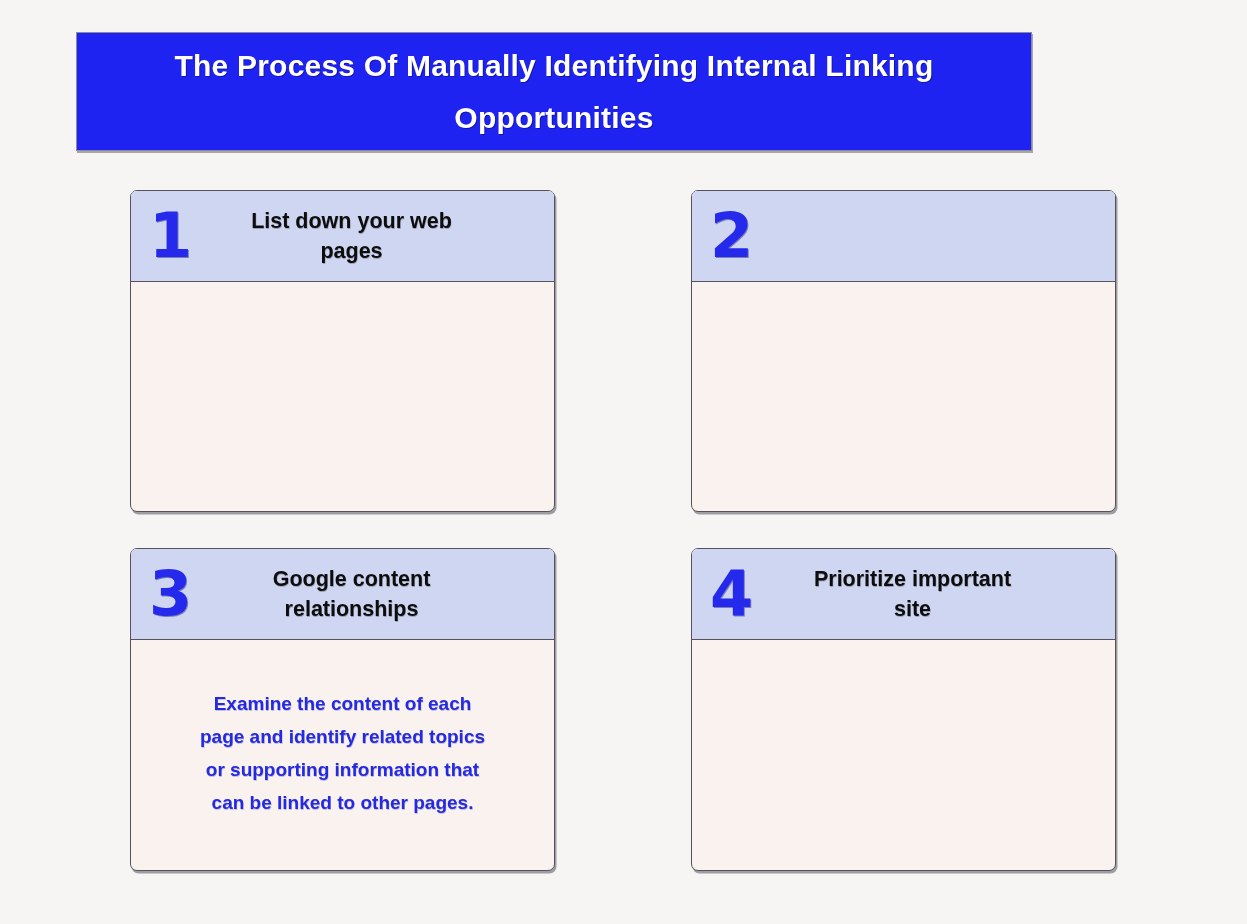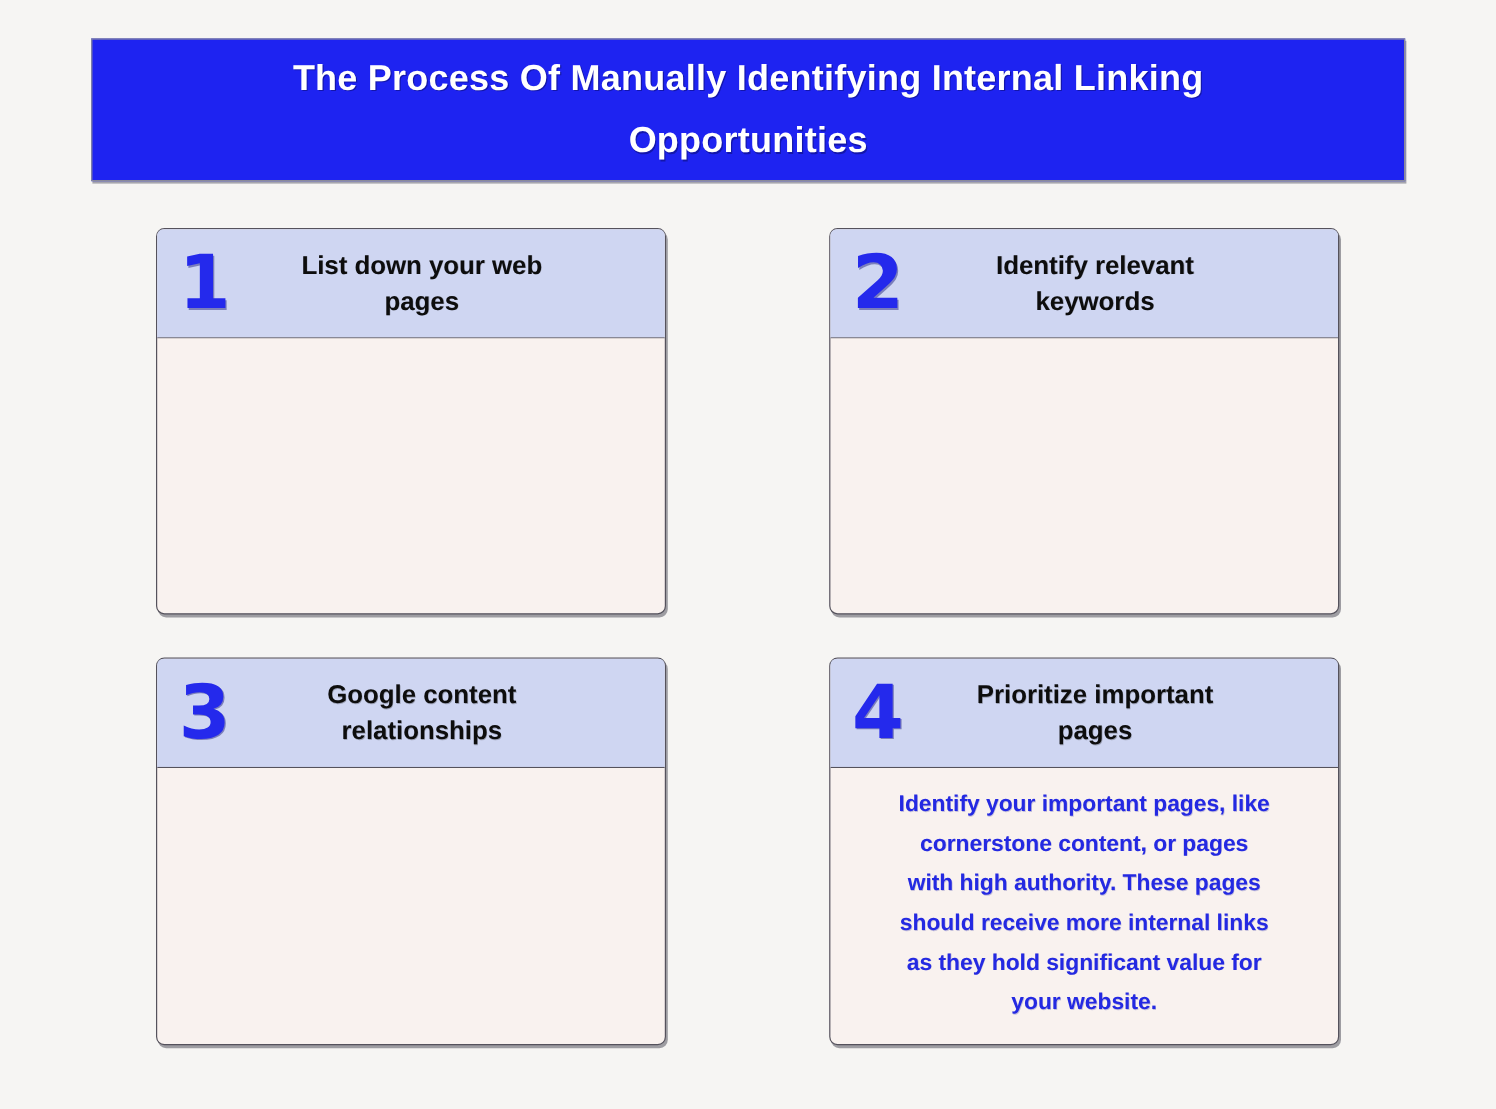--- a/index.html
+++ b/index.html
@@ -11,21 +11,21 @@
     height: 924px;
     position: relative;
     background: #f6f5f3;
     font-family: "Liberation Sans", sans-serif;
     overflow: hidden;
   }
   .banner {
     position: absolute;
     left: 76px;
     top: 32px;
-    width: 1095px;
+    width: 956px;
     height: 119px;
     background: #1e23f1;
     border: 1px solid #8a8a9a;
     box-shadow: 1px 2px 0 rgba(100,100,115,0.55);
     display: flex;
     align-items: center;
     justify-content: center;
     box-sizing: border-box;
   }
   .banner-title {
@@ -117,40 +117,36 @@
   <div class="card-header">
     <div class="step-number">1</div>
     <div class="step-title">List down your web
 pages</div>
   </div>
 </div>
 
 <div class="card pos-2">
   <div class="card-header">
     <div class="step-number">2</div>
-    <div class="step-title">Identify relevant
-keywords</div>
   </div>
 </div>
 
 <div class="card pos-3">
   <div class="card-header">
     <div class="step-number">3</div>
     <div class="step-title">Google content
 relationships</div>
   </div>
+  <div class="card-body">
+    <div class="step-description">Examine the content of each
+page and identify related topics
+or supporting information that
+can be linked to other pages.</div>
+  </div>
 </div>
 
 <div class="card pos-4">
   <div class="card-header">
     <div class="step-number">4</div>
     <div class="step-title">Prioritize important
-pages</div>
-  </div>
-  <div class="card-body">
-    <div class="step-description">Identify your important pages, like
-cornerstone content, or pages
-with high authority. These pages
-should receive more internal links
-as they hold significant value for
-your website.</div>
+site</div>
   </div>
 </div>
 
 </body></html>

